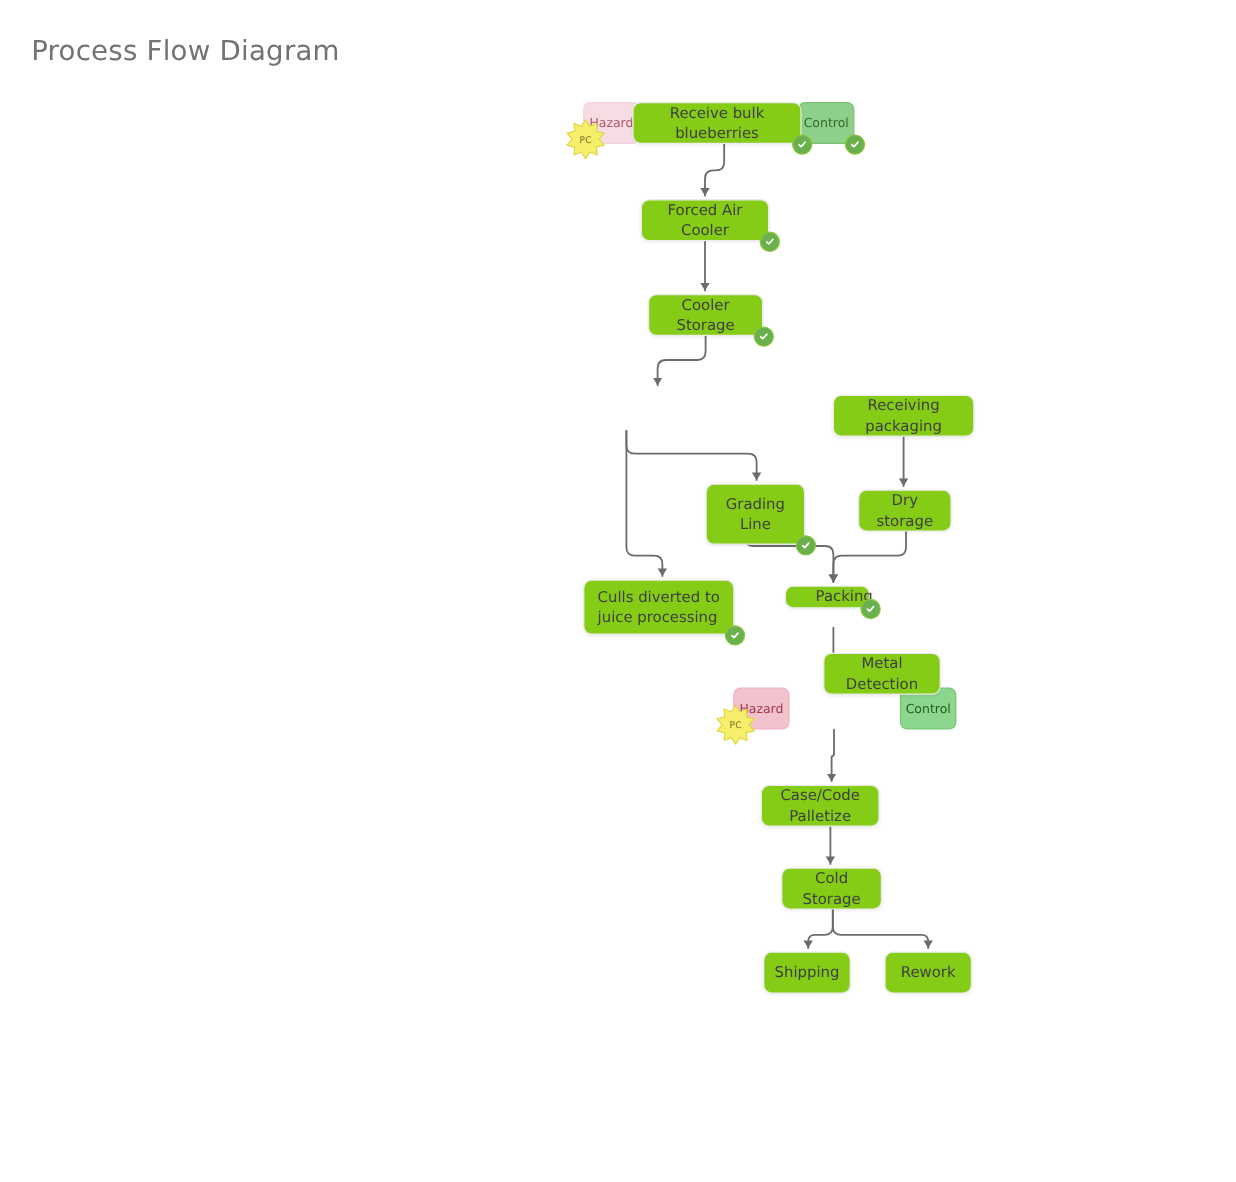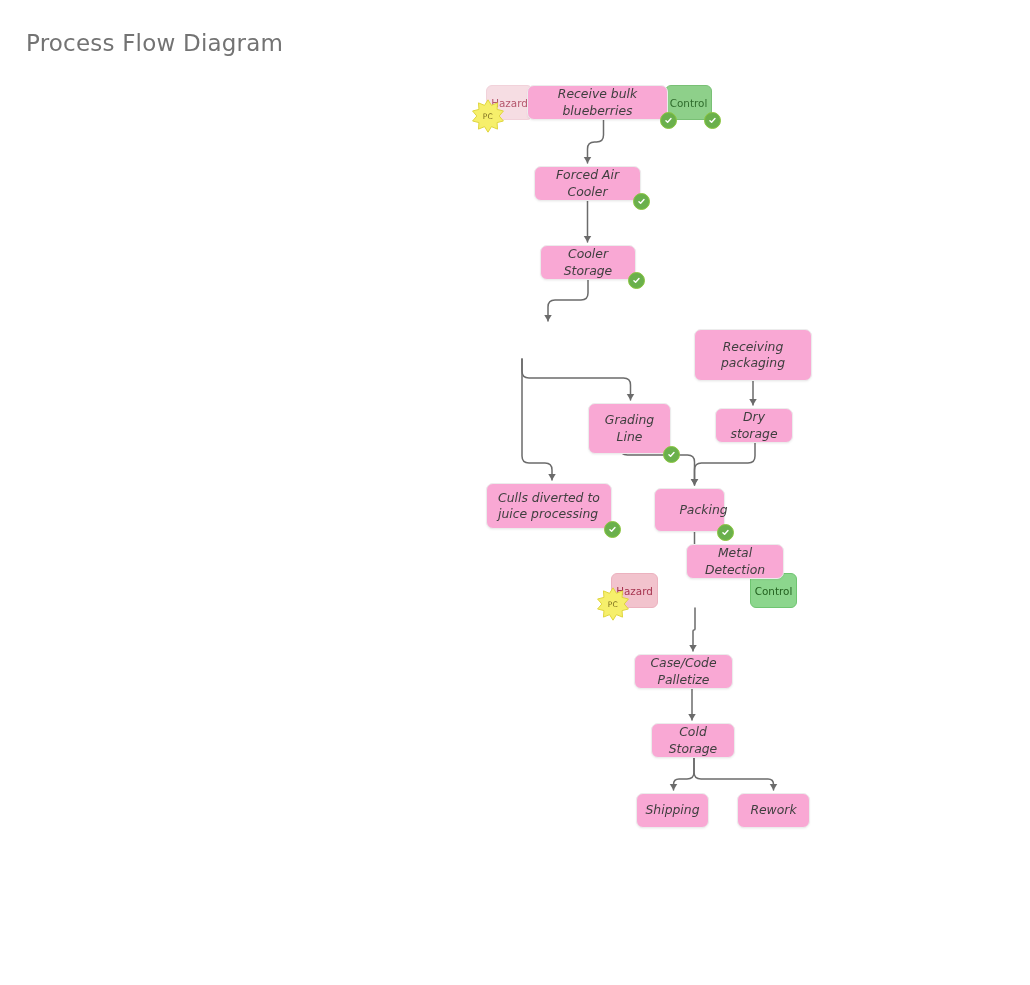--- a/index.html
+++ b/index.html
@@ -34,32 +34,31 @@
     position: absolute;
     left: 0;
     top: 0;
     width: 1030px;
     height: 985px;
     pointer-events: none;
   }
   .node {
     position: absolute;
     box-sizing: border-box;
-    background: #f9a8d4;
+    background: #84cc16;
     border: 1px solid #ececec;
     border-radius: 7px;
     box-shadow: 0 1px 2px rgba(0,0,0,0.055);
     display: flex;
     align-items: center;
     justify-content: center;
     color: #3f3f3f;
     font-size: 12.4px;
     line-height: 1.32;
     z-index: 3;
-    font-style: italic;
   }
   .node .node-label {
     padding: 0 13px;
     text-align: center;
   }
   .node.align-left .node-label {
     text-align: left;
     width: 100%;
     padding: 0 11px;
   }
@@ -198,21 +197,21 @@
       </div>
     </div>
     <div class="node" style="left: 540px; top: 245px; width: 96px; height: 35px;">
       <div class="node-label">Cooler Storage</div>
       <div class="check-badge">
         <svg width="9" height="9" viewBox="0 0 12 12" aria-hidden="true">
           <path d="M2.6 6.2 L4.8 8.4 L9.3 3.4" stroke="#ffffff" stroke-width="1.9" fill="none" stroke-linecap="round" stroke-linejoin="round"></path>
         </svg>
       </div>
     </div>
-    <div class="node" style="left: 694px; top: 329px; width: 118px; height: 52px;">
+    <div class="node" style="left: 694px; top: 329px; width: 118px; height: 35px;">
       <div class="node-label">Receiving packaging</div>
     </div>
     <div class="node" style="left: 588px; top: 403px; width: 83px; height: 51px;">
       <div class="node-label">Grading Line</div>
       <div class="check-badge">
         <svg width="9" height="9" viewBox="0 0 12 12" aria-hidden="true">
           <path d="M2.6 6.2 L4.8 8.4 L9.3 3.4" stroke="#ffffff" stroke-width="1.9" fill="none" stroke-linecap="round" stroke-linejoin="round"></path>
         </svg>
       </div>
     </div>
@@ -220,21 +219,21 @@
       <div class="node-label">Dry storage</div>
     </div>
     <div class="node align-left" style="left: 486px; top: 483px; width: 126px; height: 46px;">
       <div class="node-label">Culls diverted to juice processing</div>
       <div class="check-badge">
         <svg width="9" height="9" viewBox="0 0 12 12" aria-hidden="true">
           <path d="M2.6 6.2 L4.8 8.4 L9.3 3.4" stroke="#ffffff" stroke-width="1.9" fill="none" stroke-linecap="round" stroke-linejoin="round"></path>
         </svg>
       </div>
     </div>
-    <div class="node" style="left: 654px; top: 488px; width: 71px; height: 44px; padding-left: 28px;">
+    <div class="node" style="left: 654px; top: 488px; width: 71px; height: 19px; padding-left: 28px;">
       <div class="node-label">Packing</div>
       <div class="check-badge">
         <svg width="9" height="9" viewBox="0 0 12 12" aria-hidden="true">
           <path d="M2.6 6.2 L4.8 8.4 L9.3 3.4" stroke="#ffffff" stroke-width="1.9" fill="none" stroke-linecap="round" stroke-linejoin="round"></path>
         </svg>
       </div>
     </div>
     <div class="node" style="left: 654px; top: 544px; width: 98px; height: 35px; margin-left: 32px;">
       <div class="node-label">Metal Detection</div>
     </div>

